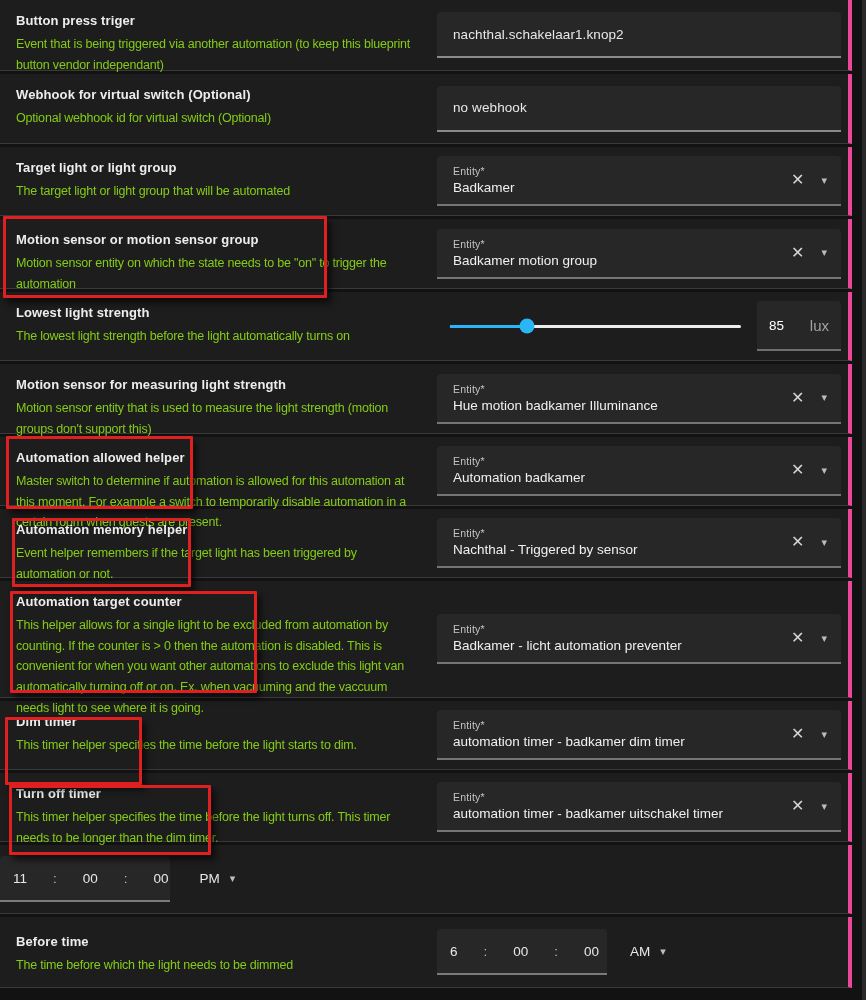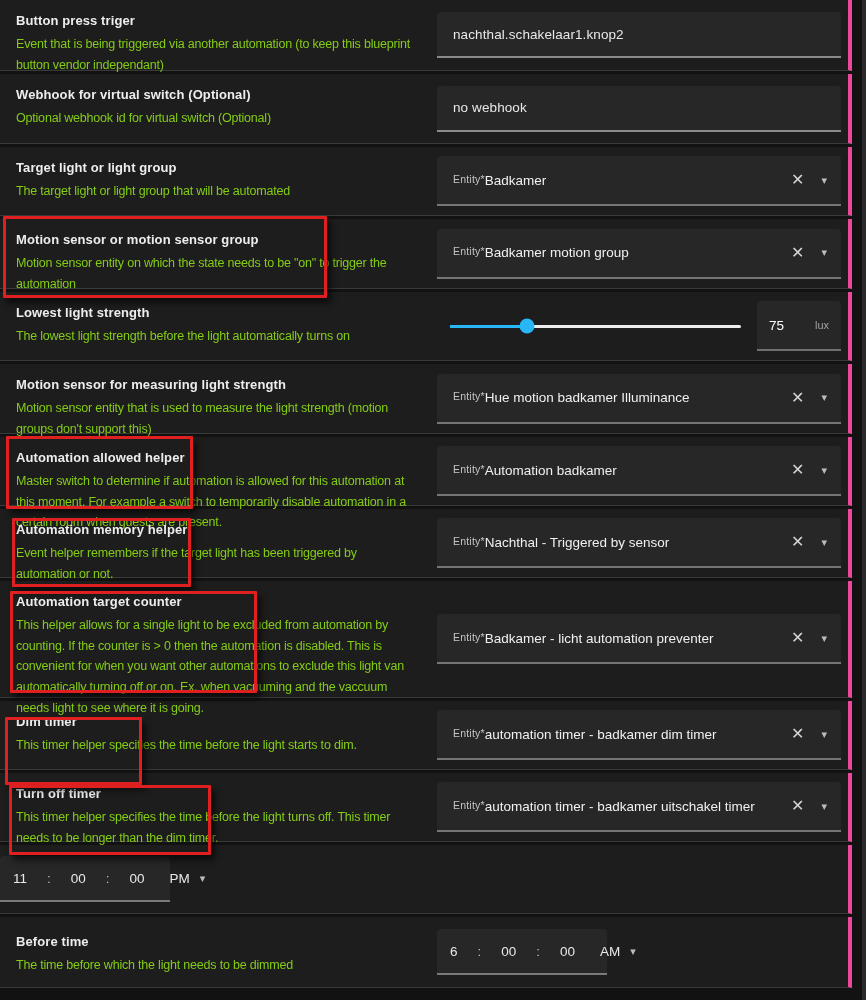--- a/index.html
+++ b/index.html
@@ -26,45 +26,45 @@
     display:flex;align-items:center;padding-left:16px;
     color:#e8e8e8;font-size:13.5px;letter-spacing:.1px;
   }
 
   
   .entity-box{
     box-sizing:border-box;width:100%;height:50px;background:#272727;
     border-radius:4px 4px 0 0;border-bottom:2px solid #757575;
     display:flex;align-items:center;padding:0 14px 0 16px;
   }
-  .entity-texts{display:flex;flex-direction:row;justify-content:flex-end;min-width:0}
+  .entity-texts{display:flex;flex-direction:column;justify-content:flex-end;min-width:0}
   .entity-label{color:#c4c4c4;font-size:10.5px;letter-spacing:.2px;margin-bottom:3px}
   .entity-value{color:#f0f0f0;font-size:13.5px;white-space:nowrap}
   .entity-icons{margin-left:auto;display:flex;align-items:center;gap:17px}
   .clear-x{color:#d6d6d6;font-size:16px;line-height:1;cursor:pointer}
   .chev{color:#bdbdbd;font-size:11px;line-height:1;cursor:pointer}
 
   
   .slider-area{flex:1;display:flex;align-items:center;margin:0 16px 0 13px;position:relative;height:50px}
   .track{position:relative;width:100%;height:3px;background:#ededed;border-radius:2px}
   .track-fill{position:absolute;left:0;top:0;height:3px;background:#29b6f6}
   .thumb{position:absolute;top:50%;width:15px;height:15px;border-radius:50%;background:#29b6f6;transform:translate(-50%,-50%)}
   .value-box{
     box-sizing:border-box;flex:none;width:84px;height:50px;background:#272727;
     border-radius:4px 4px 0 0;border-bottom:2px solid #6f6f6f;
     display:flex;align-items:center;justify-content:space-between;padding:0 12px;
   }
   .value-num{color:#fff;font-size:13.5px}
-  .value-unit{color:#a2a2a2;font-size:11px}
+  .value-unit{color:#a2a2a2;font-size:15px}
 
   
   .time-box{
     box-sizing:border-box;flex:none;width:170px;height:46px;background:#272727;
     border-radius:4px 4px 0 0;border-bottom:2px solid #7a7a7a;
-    display:flex;align-items:center;padding:0 13px;gap:20px;
+    display:flex;align-items:center;padding:0 13px;gap:26px;
     color:#e8e8e8;font-size:13.5px;
   }
   .time-sep{color:#bdbdbd}
   .time-mer{margin-left:5px;display:flex;align-items:center;gap:10px;cursor:pointer}
 
   
   .ann{
     position:absolute;border:3px solid #e02020;border-radius:1px;
     box-shadow:4px 5px 6px rgba(0,0,0,.6);pointer-events:none;
   }
@@ -147,21 +147,21 @@
         <div class="desc">The lowest light strength before the light automatically turns on</div>
       </div>
       <div class="right">
         <div class="slider-area">
           <div class="track">
             <div class="track-fill" style="width: 26.5%; background: rgb(41, 182, 246);"></div>
             <div class="thumb" style="left: 26.5%; background: rgb(41, 182, 246);"></div>
           </div>
         </div>
         <div class="value-box">
-          <span class="value-num">75</span>
+          <span class="value-num">85</span>
           <span class="value-unit">lux</span>
         </div>
       </div>
     </div>
 
     <div class="row" style="height:70px">
       <div class="left">
         <div class="title">Motion sensor for measuring light strength</div>
         <div class="desc">Motion sensor entity that is used to measure the light strength (motion groups don't support this)</div>
       </div>

